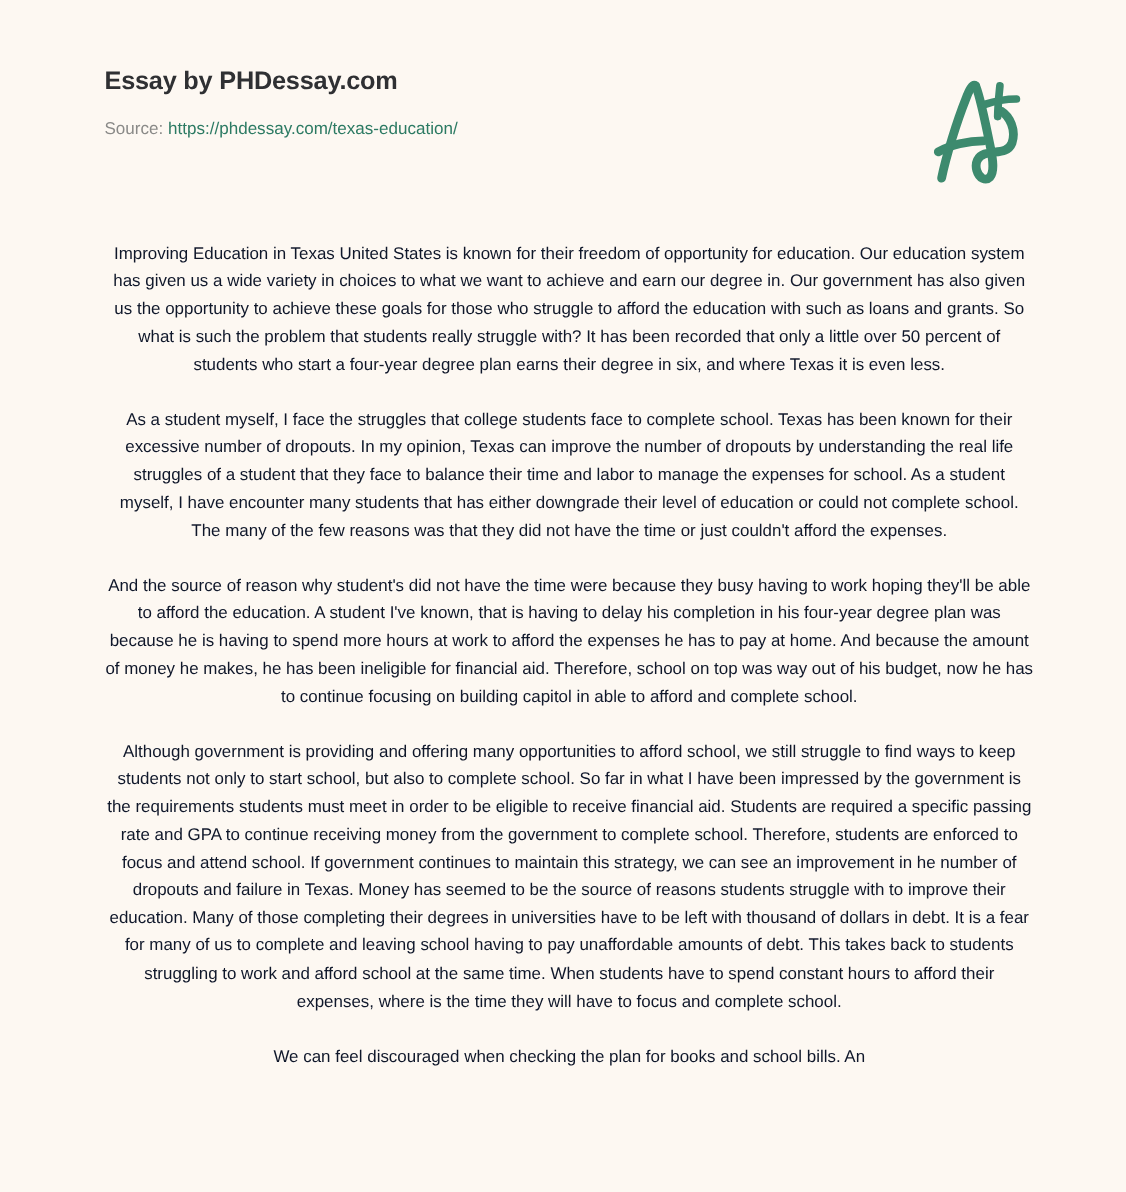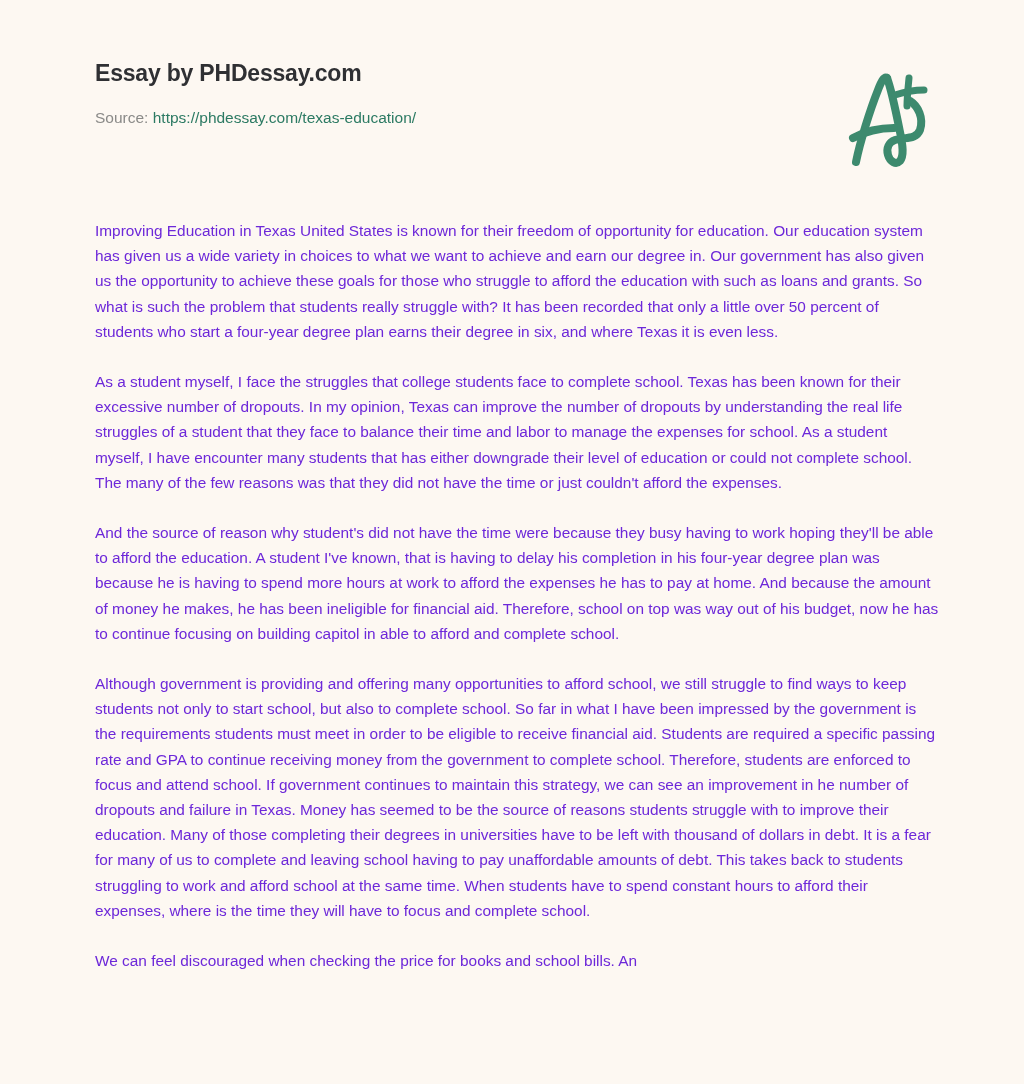--- a/index.html
+++ b/index.html
@@ -75,23 +75,23 @@
     font-weight: bold;
     color: #1f1f1f;
     letter-spacing: -0.3px;
     margin: 0 0 38px 0;
     line-height: 1.25;
   }
 
   .article-body p {
     font-size: 15.4px;
     line-height: 25.2px;
-    color: #6d28d9;
+    color: #0f172a;
     margin: 0 0 25px 0;
-    text-align: left;
+    text-align: center;
   }
   .article-body p:last-child {
     margin-bottom: 0;
   }
 </style>
 </head>
 <body>
 
 <div class="page">
 
@@ -119,17 +119,17 @@
       </g>
     </svg>
   </div>
 
   <div class="article">
     <div class="article-body">
       <p>Improving Education in Texas United States is known for their freedom of opportunity for education. Our education system has given us a wide variety in choices to what we want to achieve and earn our degree in. Our government has also given us the opportunity to achieve these goals for those who struggle to afford the education with such as loans and grants. So what is such the problem that students really struggle with? It has been recorded that only a little over 50 percent of students who start a four-year degree plan earns their degree in six, and where Texas it is even less.</p>
       <p>As a student myself, I face the struggles that college students face to complete school. Texas has been known for their excessive number of dropouts. In my opinion, Texas can improve the number of dropouts by understanding the real life struggles of a student that they face to balance their time and labor to manage the expenses for school. As a student myself, I have encounter many students that has either downgrade their level of education or could not complete school. The many of the few reasons was that they did not have the time or just couldn't afford the expenses.</p>
       <p>And the source of reason why student's did not have the time were because they busy having to work hoping they'll be able to afford the education. A student I've known, that is having to delay his completion in his four-year degree plan was because he is having to spend more hours at work to afford the expenses he has to pay at home. And because the amount of money he makes, he has been ineligible for financial aid. Therefore, school on top was way out of his budget, now he has to continue focusing on building capitol in able to afford and complete school.</p>
       <p>Although government is providing and offering many opportunities to afford school, we still struggle to find ways to keep students not only to start school, but also to complete school. So far in what I have been impressed by the government is the requirements students must meet in order to be eligible to receive financial aid. Students are required a specific passing rate and GPA to continue receiving money from the government to complete school. Therefore, students are enforced to focus and attend school. If government continues to maintain this strategy, we can see an improvement in he number of dropouts and failure in Texas. Money has seemed to be the source of reasons students struggle with to improve their education. Many of those completing their degrees in universities have to be left with thousand of dollars in debt. It is a fear for many of us to complete and leaving school having to pay unaffordable amounts of debt. This takes back to students struggling to work and afford school at the same time. When students have to spend constant hours to afford their expenses, where is the time they will have to focus and complete school.</p>
-      <p>We can feel discouraged when checking the price for books and school bills. An</p>
+      <p>We can feel discouraged when checking the plan for books and school bills. An</p>
     </div>
   </div>
 
 </div>
 
 </body></html>

